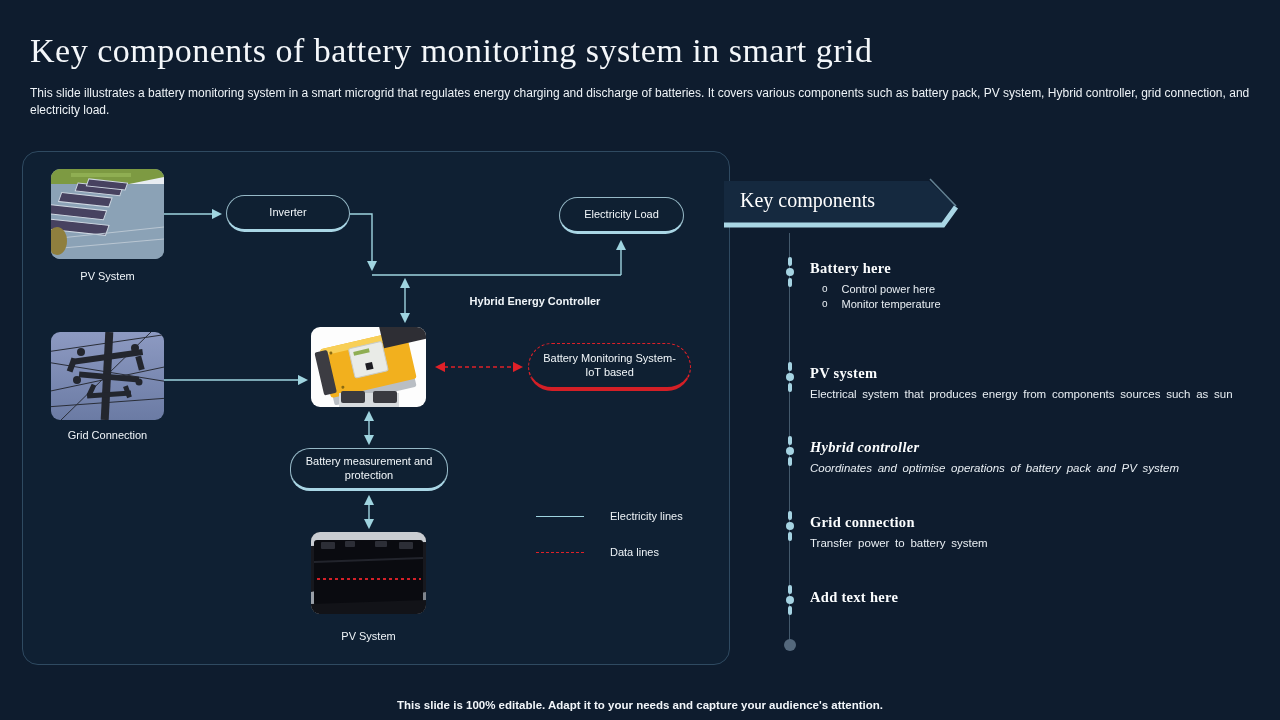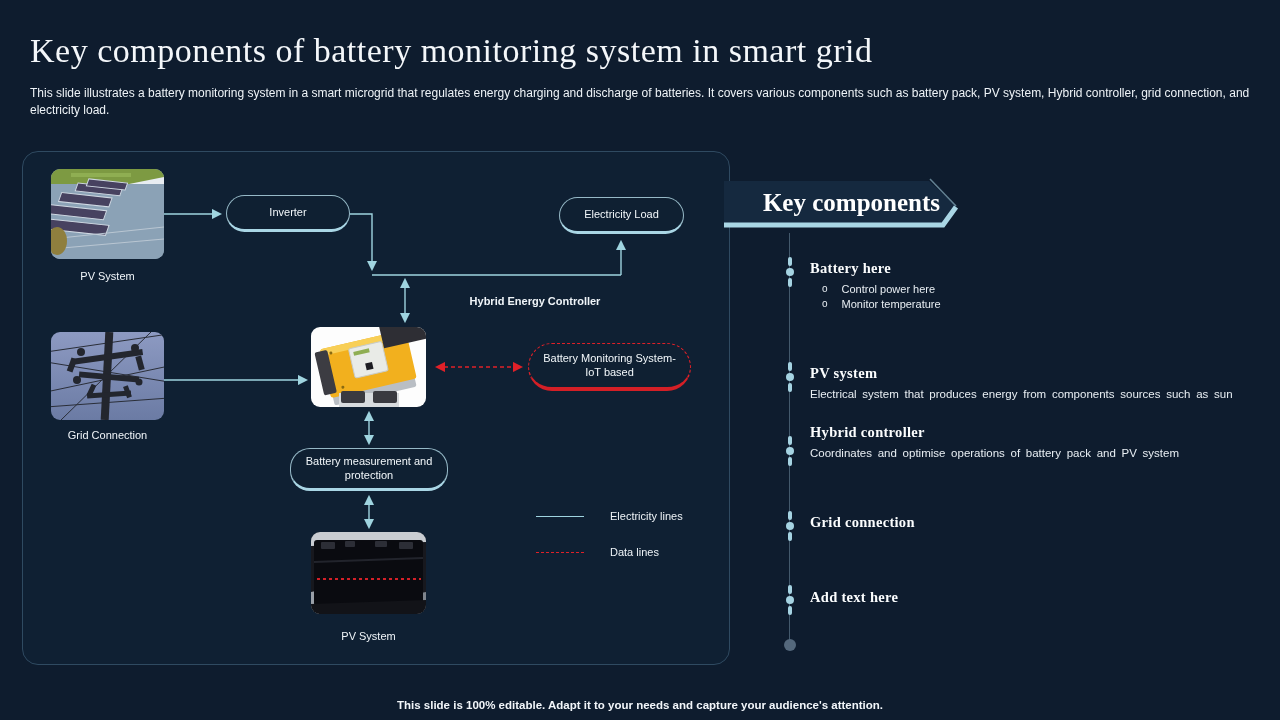--- a/index.html
+++ b/index.html
@@ -50,22 +50,22 @@
   .connectors { position:absolute; left:0; top:0; width:708px; height:514px; }
   .legend-row {
     position:absolute; display:flex; align-items:center; gap:26px;
     font-size:11px; color:#eef3f7;
   }
   .legend-line { width:48px; height:0; border-top:1.5px solid #9fd4e0; }
   .legend-line.dashed { border-top:1.6px dashed #e02028; }
   
   .banner-shape { position:absolute; left:724px; top:178px; }
   .banner-title {
-    position:absolute; left:740px; top:189px; width:200px; text-align:right;
-    font-family:"Liberation Serif", serif; font-weight:700; font-size:25px;
+    position:absolute; left:740px; top:189px; width:200px; text-align:left;
+    font-family:"Liberation Serif", serif; font-weight:400; font-size:20px;
     color:#ffffff;
   }
   .timeline-line {
     position:absolute; left:789px; top:233px; width:1px; height:408px;
     background:rgba(132,163,184,.45);
   }
   .timeline-dot {
     position:absolute; left:784px; top:639px; width:12px; height:12px;
     border-radius:50%; background:#54687c;
   }
@@ -298,26 +298,27 @@
     <span class="o">o</span>
     <span>Monitor temperature</span>
   </div>
 </div>
 
 <div class="kc-item" style="top:365px;">
   <div class="kc-title">PV system</div>
   <div class="kc-body">Electrical system that produces energy from components sources such as sun</div>
 </div>
 
-<div class="kc-item" style="top:424px;">
+<div class="kc-item" style="top:439px;font-style:italic;">
   <div class="kc-title">Hybrid controller</div>
   <div class="kc-body">Coordinates and optimise operations of battery pack and PV system</div>
 </div>
 
 <div class="kc-item" style="top:514px;">
   <div class="kc-title">Grid connection</div>
+  <div class="kc-body">Transfer power to battery system</div>
 </div>
 
 <div class="kc-item" style="top:589px;">
   <div class="kc-title">Add text here</div>
 </div>
 
 <div class="slide-footer">This slide is 100% editable. Adapt it to your needs and capture your audience's attention.</div>
 
 </body></html>

